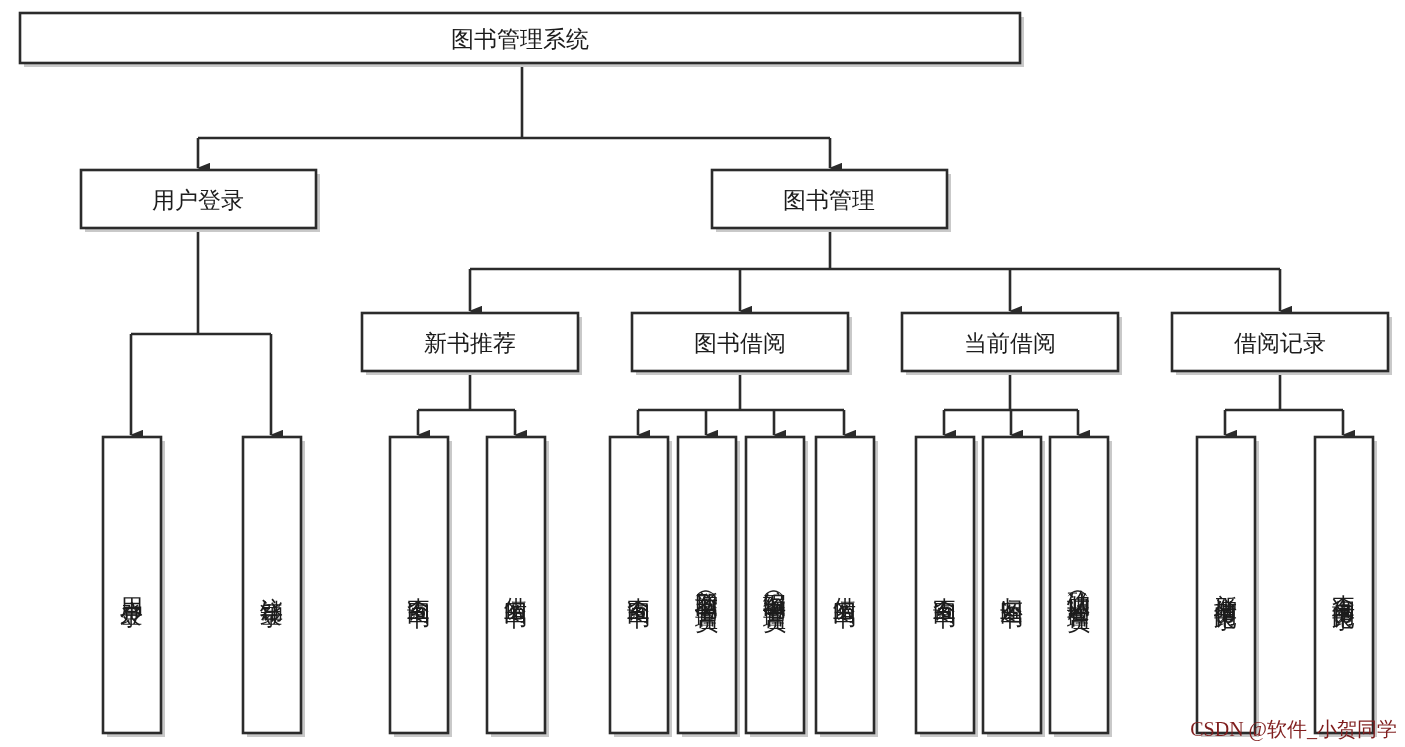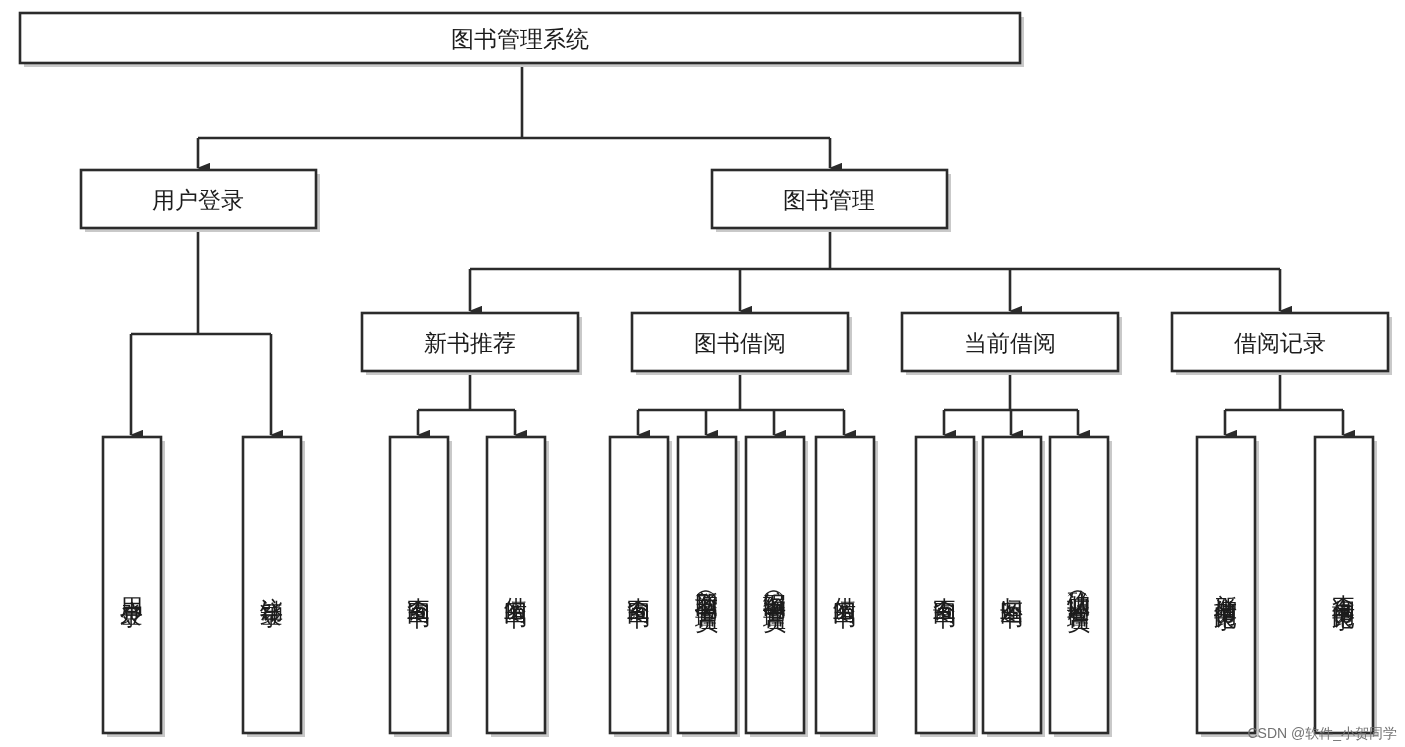--- a/index.html
+++ b/index.html
@@ -55,23 +55,23 @@
   .label-v {
     font-size: 23px;
     writing-mode: vertical-rl;
     text-orientation: upright;
     letter-spacing: 3px;
   }
   .watermark {
     position: absolute;
     right: 8px;
     bottom: 4px;
-    font-family: Liberation Sans, sans-serif;
-    font-size: 14px;
-    color: #737373;
+    font-family: Liberation Serif, serif;
+    font-size: 20px;
+    color: #7f1d1d;
     white-space: nowrap;
     user-select: none;
     pointer-events: none;
   }
 </style>
 </head>
 <body>
 
 <div id="diagram-root">
 

